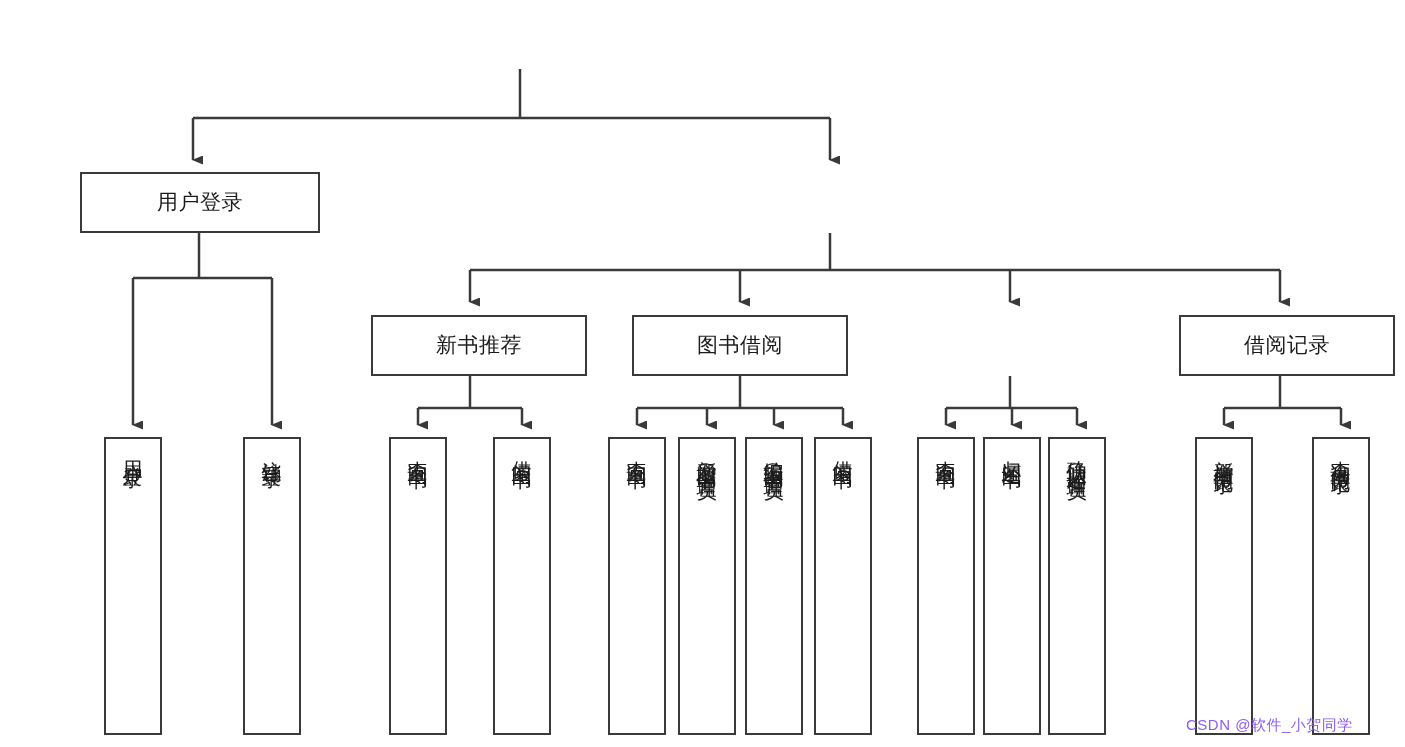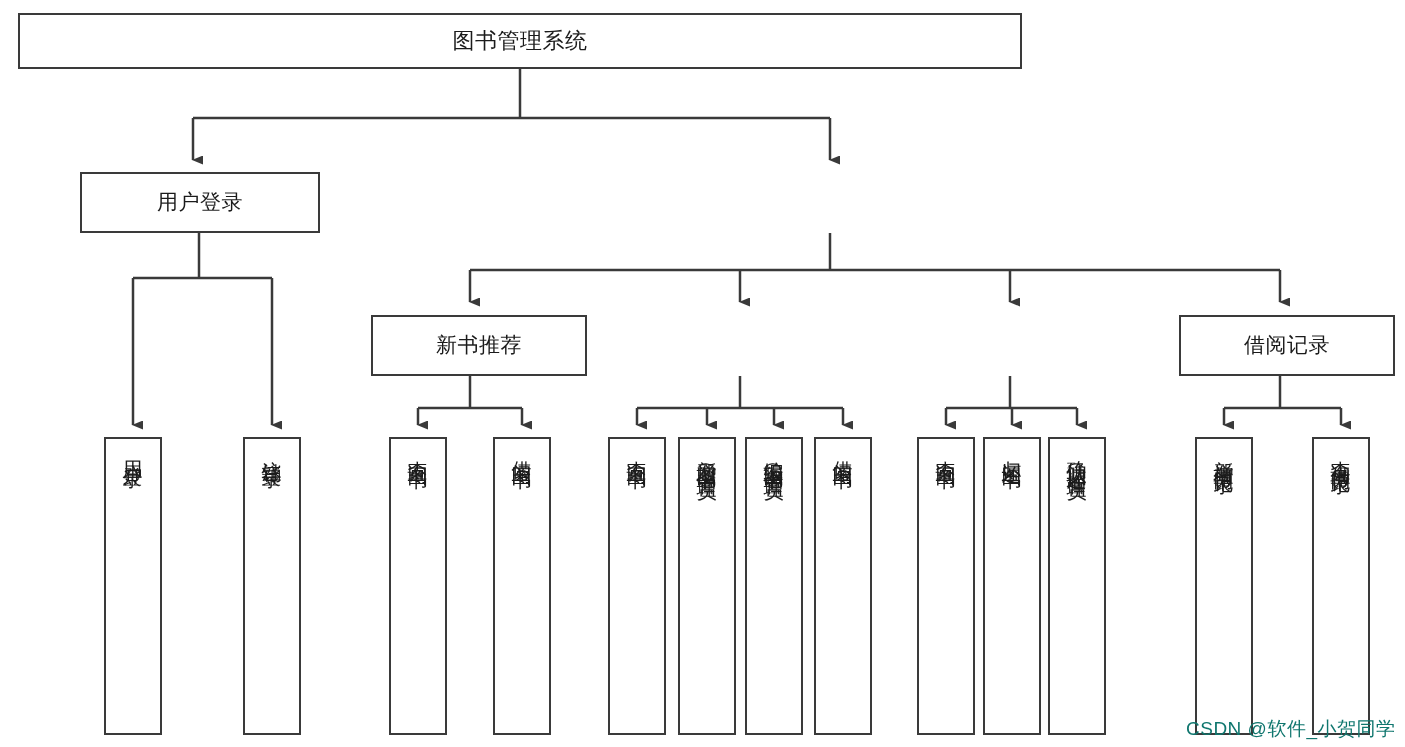--- a/index.html
+++ b/index.html
@@ -57,22 +57,22 @@
     text-orientation: upright;
     font-size: 20px;
     letter-spacing: 3px;
     line-height: 1;
   }
   #root-node .node-label { font-size: 22px; }
   #watermark {
     position: absolute;
     left: 1186px;
     top: 716px;
-    font-size: 19px;
-    color: #0f766e;
+    font-size: 15px;
+    color: #8b5cf6;
     letter-spacing: 0.5px;
     white-space: nowrap;
     z-index: 5;
   }
 </style>
 </head>
 <body>
 
 <div id="diagram-canvas">
 
@@ -119,30 +119,30 @@
       <path d="M1012,408 L1012,425" marker-end="url(#arrowhead)"></path>
       <path d="M1077,408 L1077,425" marker-end="url(#arrowhead)"></path>
 
       <path d="M1280,376 L1280,408"></path>
       <path d="M1224,408 L1341,408"></path>
       <path d="M1224,408 L1224,425" marker-end="url(#arrowhead)"></path>
       <path d="M1341,408 L1341,425" marker-end="url(#arrowhead)"></path>
     </g>
   </svg>
 
-  <div class="node horiz" id="root-node" style="left:18px; top:13px; width:1004px; height:56px;">
-    <span class="node-label">图书管理系统</span>
-  </div>
 
   <div class="node horiz" style="left:80px; top:172px; width:240px; height:61px;">
     <span class="node-label">用户登录</span>
   </div>
 
   <div class="node horiz" style="left:362px; top:315px; width:216px; height:61px;margin-left:9px;">
     <span class="node-label">新书推荐</span>
+  </div>
+  <div class="node horiz" style="left:632px; top:315px; width:216px; height:61px;">
+    <span class="node-label">图书借阅</span>
   </div>
   <div class="node horiz" style="left:1172px; top:315px; width:216px; height:61px;margin-left:7px;">
     <span class="node-label">借阅记录</span>
   </div>
 
   <div class="node vert" style="left:104px; top:437px; width:58px; height:298px;">
     <span class="node-label">用户登录</span>
   </div>
   <div class="node vert" style="left:243px; top:437px; width:58px; height:298px;">
     <span class="node-label">注销登录</span>

